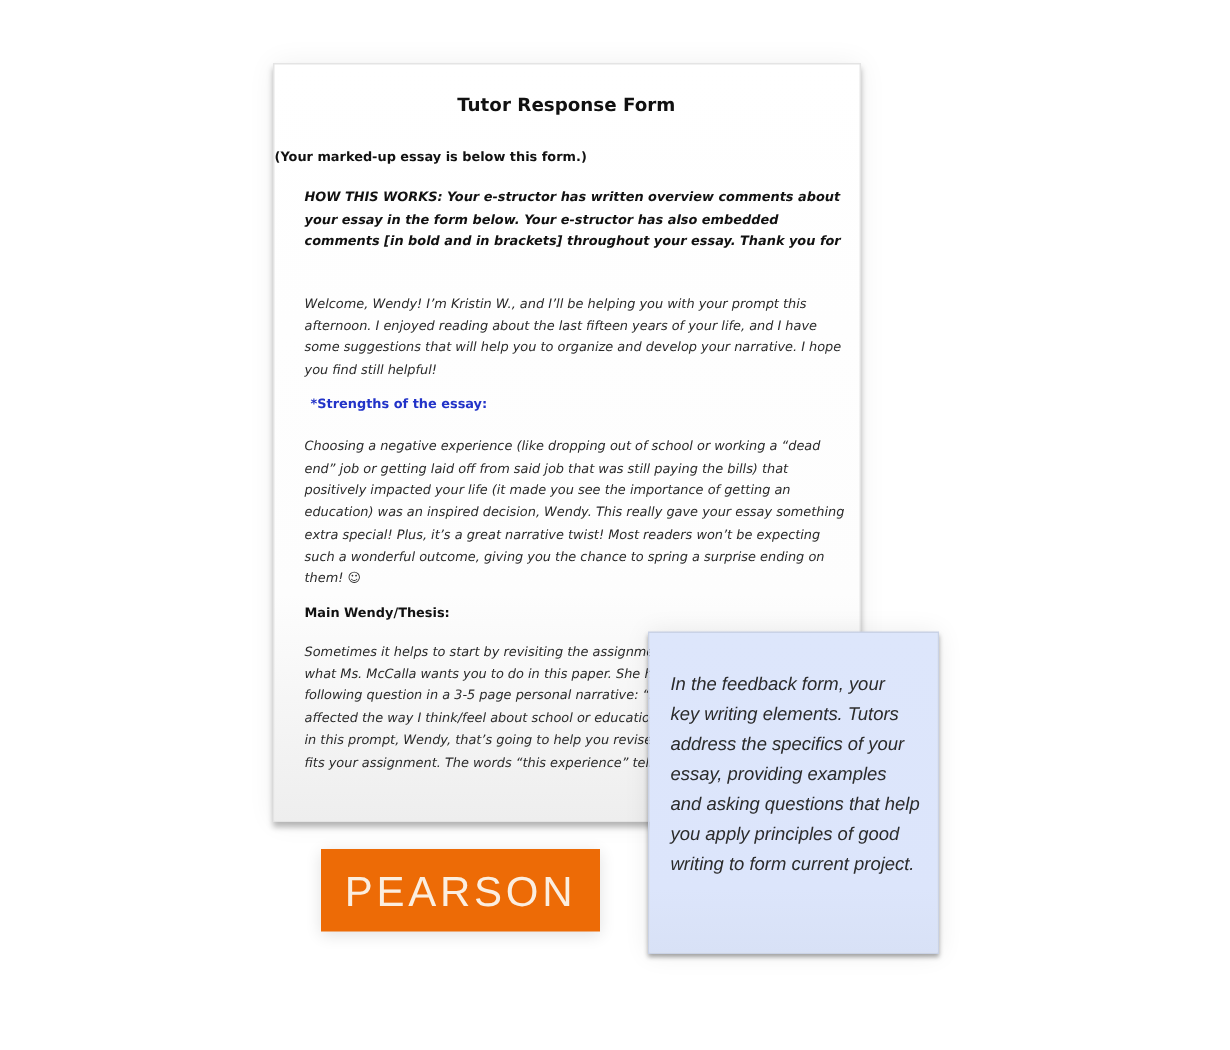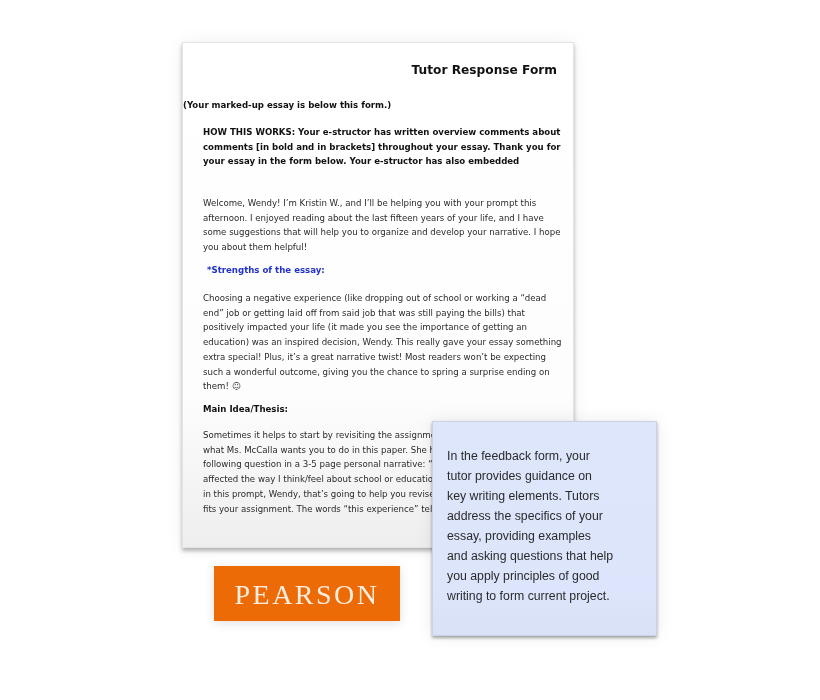--- a/index.html
+++ b/index.html
@@ -23,23 +23,23 @@
       background: linear-gradient(to bottom, #ffffff 0%, #fdfdfd 70%, #eeeeee 100%);
       border: 1px solid #e4e4e4;
       box-shadow: 0 3px 4px rgba(0,0,0,0.28), 0 0 18px rgba(0,0,0,0.06);
       overflow: hidden;
       box-sizing: border-box;
       padding: 0 20px 0 20px;
       color: #222;
     }
     .doc-title {
       position: absolute;
-      left: 0; right: 16px;
+      left: 0; right: 1px;
       top: 20px;
-      text-align: right;
+      text-align: center;
       font-size: 12.2px;
       font-weight: bold;
       color: #111;
     }
     .doc-sub {
       position: absolute;
       left: 0; right: 0;
       top: 57px;
       text-align: left;
       font-size: 8.6px;
@@ -48,39 +48,40 @@
     }
     .block {
       position: absolute;
       left: 20px;
       width: 370px;
       font-size: 8.6px;
       line-height: 14.7px;
       color: #2a2a2a;
       white-space: nowrap;
     }
-    .block .ln { display: block; }
+    .block .ln { display: block; font-style: italic; }
     .bold { font-weight: bold; color: #111; }
     .howto { top: 82px; }
     .welcome { top: 153px; }
     .strengths { top: 220px; left: 24px; color: #2233c8; font-weight: bold; }
     .strengths-body { top: 248px; }
     .main-idea { top: 359px; }
     .main-body { top: 385px; }
 
     .note {
       position: absolute;
       left: 432px;
       top: 421px;
-      width: 225px;
+      width: 194px;
       height: 215px;
       background: linear-gradient(to bottom, #dde6fb 0%, #dce5fb 80%, #d8e1f6 100%);
       border: 1px solid #c9d2e6;
       box-shadow: 0 2px 3px rgba(0,0,0,0.35), 0 0 16px rgba(0,0,0,0.08);
       box-sizing: border-box;
+      font-style: italic;
     }
     .note-text {
       position: absolute;
       left: 14px;
       top: 24px;
       font-family: "Liberation Sans", sans-serif;
       font-size: 12.3px;
       line-height: 20px;
       color: #2b2b2b;
       white-space: nowrap;
@@ -93,79 +94,78 @@
       top: 566px;
       width: 186px;
       height: 55px;
       background: #ed6b06;
       box-shadow: 0 2px 10px rgba(0,0,0,0.12);
       display: flex;
       align-items: center;
       justify-content: center;
     }
     .logo-text {
-      font-family: Liberation Serif, serif;
+      font-family: Liberation Sans, sans-serif;
       font-size: 28px;
       letter-spacing: 2.5px;
       color: #fbeee0;
       padding-top: 2px;
     }
   </style>
 </head>
 <body>
 
 <div class="doc">
   <div class="doc-title">Tutor Response Form</div>
   <div class="doc-sub">(Your marked-up essay is below this form.)</div>
 
   <div class="block howto bold">
     <span class="ln">HOW THIS WORKS: Your e-structor has written overview comments about</span>
+    <span class="ln">your essay in the form below. Your e-structor has also embedded</span>
     <span class="ln">comments [in bold and in brackets] throughout your essay. Thank you for</span>
-    <span class="ln">your essay in the form below. Your e-structor has also embedded</span>
   </div>
 
   <div class="block welcome">
     <span class="ln">Welcome, Wendy! I’m Kristin W., and I’ll be helping you with your prompt this</span>
     <span class="ln">afternoon. I enjoyed reading about the last fifteen years of your life, and I have</span>
     <span class="ln">some suggestions that will help you to organize and develop your narrative. I hope</span>
-    <span class="ln">you about them helpful!</span>
+    <span class="ln">you find still helpful!</span>
   </div>
 
   <div class="block strengths">*Strengths of the essay:</div>
 
   <div class="block strengths-body">
     <span class="ln">Choosing a negative experience (like dropping out of school or working a “dead</span>
     <span class="ln">end” job or getting laid off from said job that was still paying the bills) that</span>
     <span class="ln">positively impacted your life (it made you see the importance of getting an</span>
     <span class="ln">education) was an inspired decision, Wendy. This really gave your essay something</span>
     <span class="ln">extra special! Plus, it’s a great narrative twist! Most readers won’t be expecting</span>
     <span class="ln">such a wonderful outcome, giving you the chance to spring a surprise ending on</span>
     <span class="ln">them! ☺</span>
   </div>
 
-  <div class="block main-idea bold">Main Idea/Thesis:</div>
+  <div class="block main-idea bold">Main Wendy/Thesis:</div>
 
   <div class="block main-body">
     <span class="ln">Sometimes it helps to start by revisiting the assignment</span>
     <span class="ln">what Ms. McCalla wants you to do in this paper. She has</span>
     <span class="ln">following question in a 3-5 page personal narrative: “Ho</span>
     <span class="ln">affected the way I think/feel about school or education?</span>
     <span class="ln">in this prompt, Wendy, that’s going to help you revise y</span>
     <span class="ln">fits your assignment. The words “this experience” tell us</span>
   </div>
 </div>
 
 <div class="logo">
   <span class="logo-text">PEARSON</span>
 </div>
 
 <div class="note">
   <div class="note-text">
     <span class="ln">In the feedback form, your</span>
-    <span class="ln">tutor provides guidance on</span>
     <span class="ln">key writing elements. Tutors</span>
     <span class="ln">address the specifics of your</span>
     <span class="ln">essay, providing examples</span>
     <span class="ln">and asking questions that help</span>
     <span class="ln">you apply principles of good</span>
     <span class="ln">writing to form current project.</span>
   </div>
 </div>
 
 </body></html>

